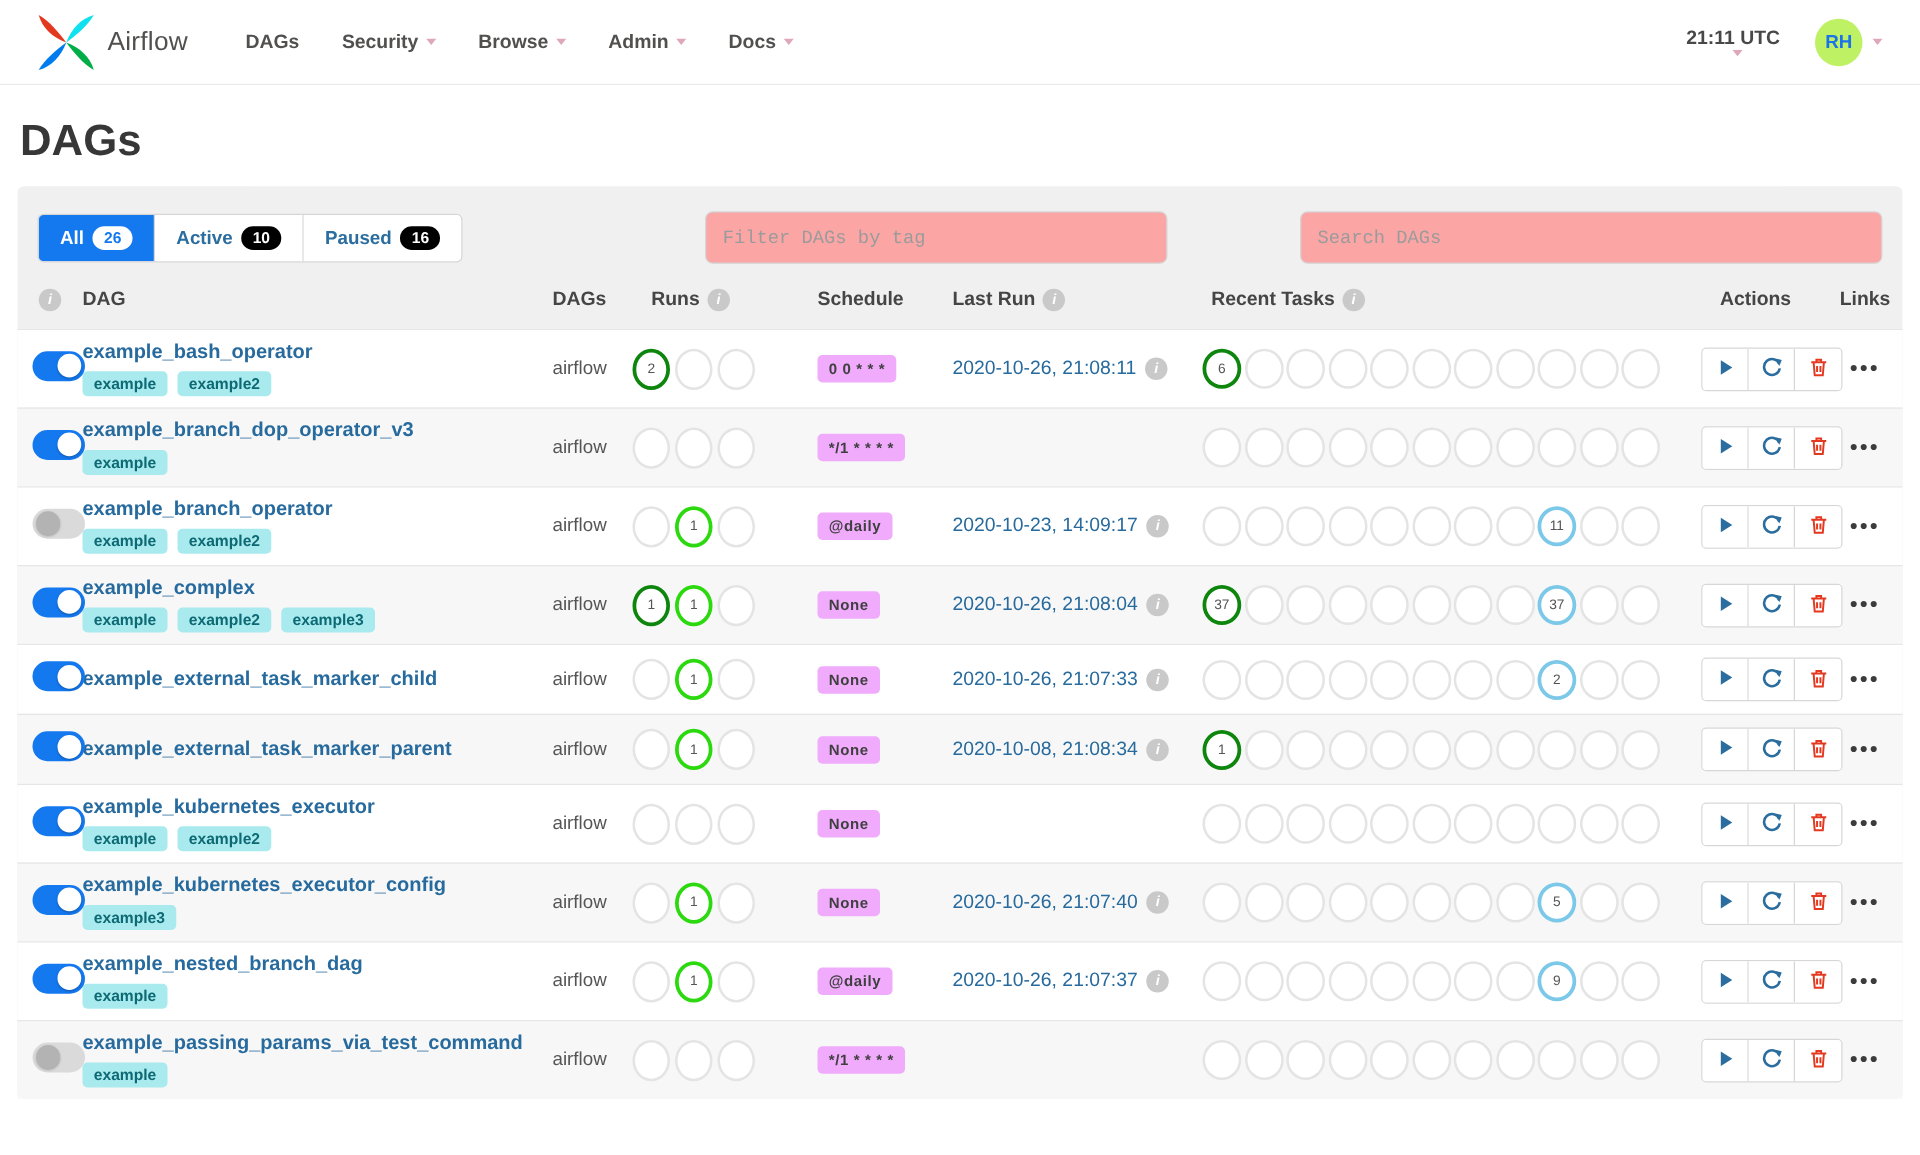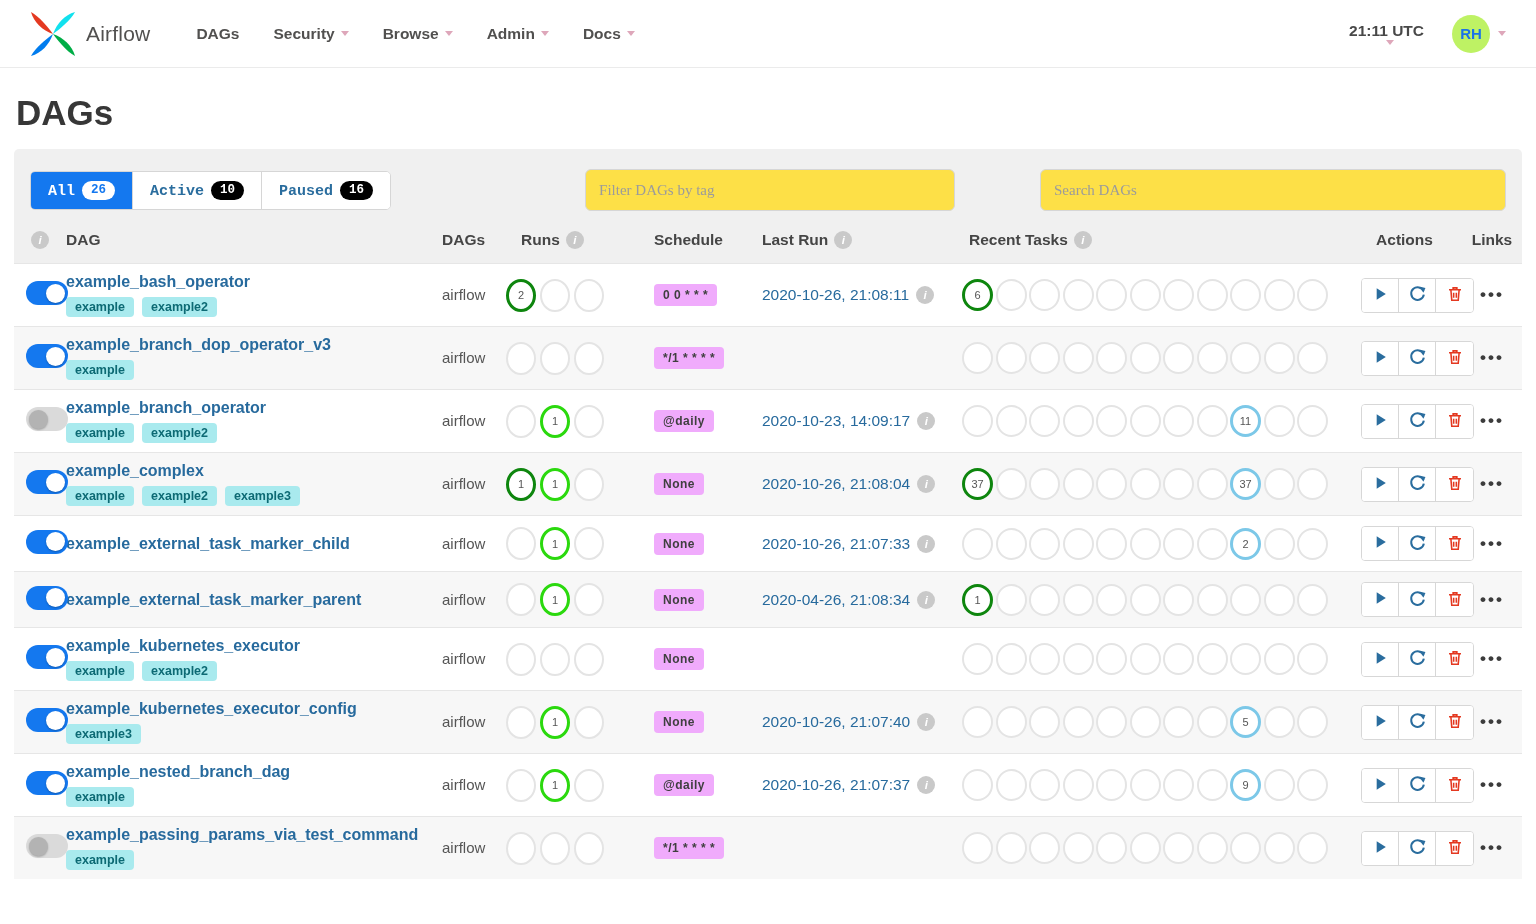--- a/index.html
+++ b/index.html
@@ -24,29 +24,29 @@
 
   
   .page-title { font-size: 35px; font-weight: bold; color: #373737; margin: 25px 0 16px 16px; }
 
   
   .panel { margin: 0 14px; background: #f0f0f0; border-radius: 5px; padding-top: 20px; }
 
   
   .filter-bar { display: flex; align-items: center; padding: 0 16px; }
   .tabs { display: inline-flex; background: #fff; border: 1px solid #d6d6d6; border-radius: 5px; overflow: hidden; }
-  .tab { display: flex; align-items: flex-end; gap: 7px; padding: 9px 17px; font-weight: bold;
-    font-size: 15px; color: #2a6d9e; cursor: pointer; border-right: 1px solid #d6d6d6; background: #fff; font-family: Liberation Mono, monospace; }
+  .tab { display: flex; align-items: center; gap: 7px; padding: 9px 17px; font-weight: bold;
+    font-size: 15px; color: #2a6d9e; cursor: pointer; border-right: 1px solid #d6d6d6; background: #fff; }
   .tab:last-child { border-right: none; }
   .tab.active { background: #1478ef; color: #fff; }
   .tab-badge { border-radius: 11px; padding: 2.5px 9px; font-size: 12.5px; font-weight: bold;
     background: #000000; color: #fff; }
   .tab.active .tab-badge { background: #fff; color: #1478ef; }
-  .input { height: 42px; border: 1px solid #d6d6d6; border-radius: 6px; background: #fde047;
-    padding: 0 13px; font-size: 15px; color: #444; font-family: Liberation Serif, serif; }
+  .input { height: 42px; border: 1px solid #d6d6d6; border-radius: 6px; background: #fca5a5;
+    padding: 0 13px; font-size: 15px; color: #444; font-family: Liberation Mono, monospace; }
   .input::placeholder { color: #9b9b9b; }
   .tag-filter { width: 370px; margin-left: 194px; }
   .dag-search { width: 466px; margin-left: auto; }
 
   
   .grid-row { display: grid; grid-template-columns: 52px 376px 64px 148px 108px 200px 385px 115px 60px;
     align-items: center; }
   .thead { height: 52px; color: #454545; font-weight: bold; font-size: 15.5px; padding-top: 6px; }
   .th { display: flex; align-items: center; gap: 6px; }
   .th.c-first { justify-content: center; }
@@ -488,21 +488,21 @@
         <div><span class="owner">airflow</span></div>
         <div>
           <div class="circles ">
             <span class="circle"></span>
             <span class="circle num" style="border-color: rgb(43, 217, 14);">1</span>
             <span class="circle"></span>
           </div>
         </div>
         <div><span class="sched-badge">None</span></div>
         <div class="lastrun">
-          <a>2020-04-26, 21:08:34</a>
+          <a>2020-10-08, 21:08:34</a>
           <span class="info-icon">i</span>
         </div>
         <div>
           <div class="circles recent">
             <span class="circle num" style="border-color: rgb(14, 134, 14);">1</span>
             <span class="circle"></span>
             <span class="circle"></span>
             <span class="circle"></span>
             <span class="circle"></span>
             <span class="circle"></span>

